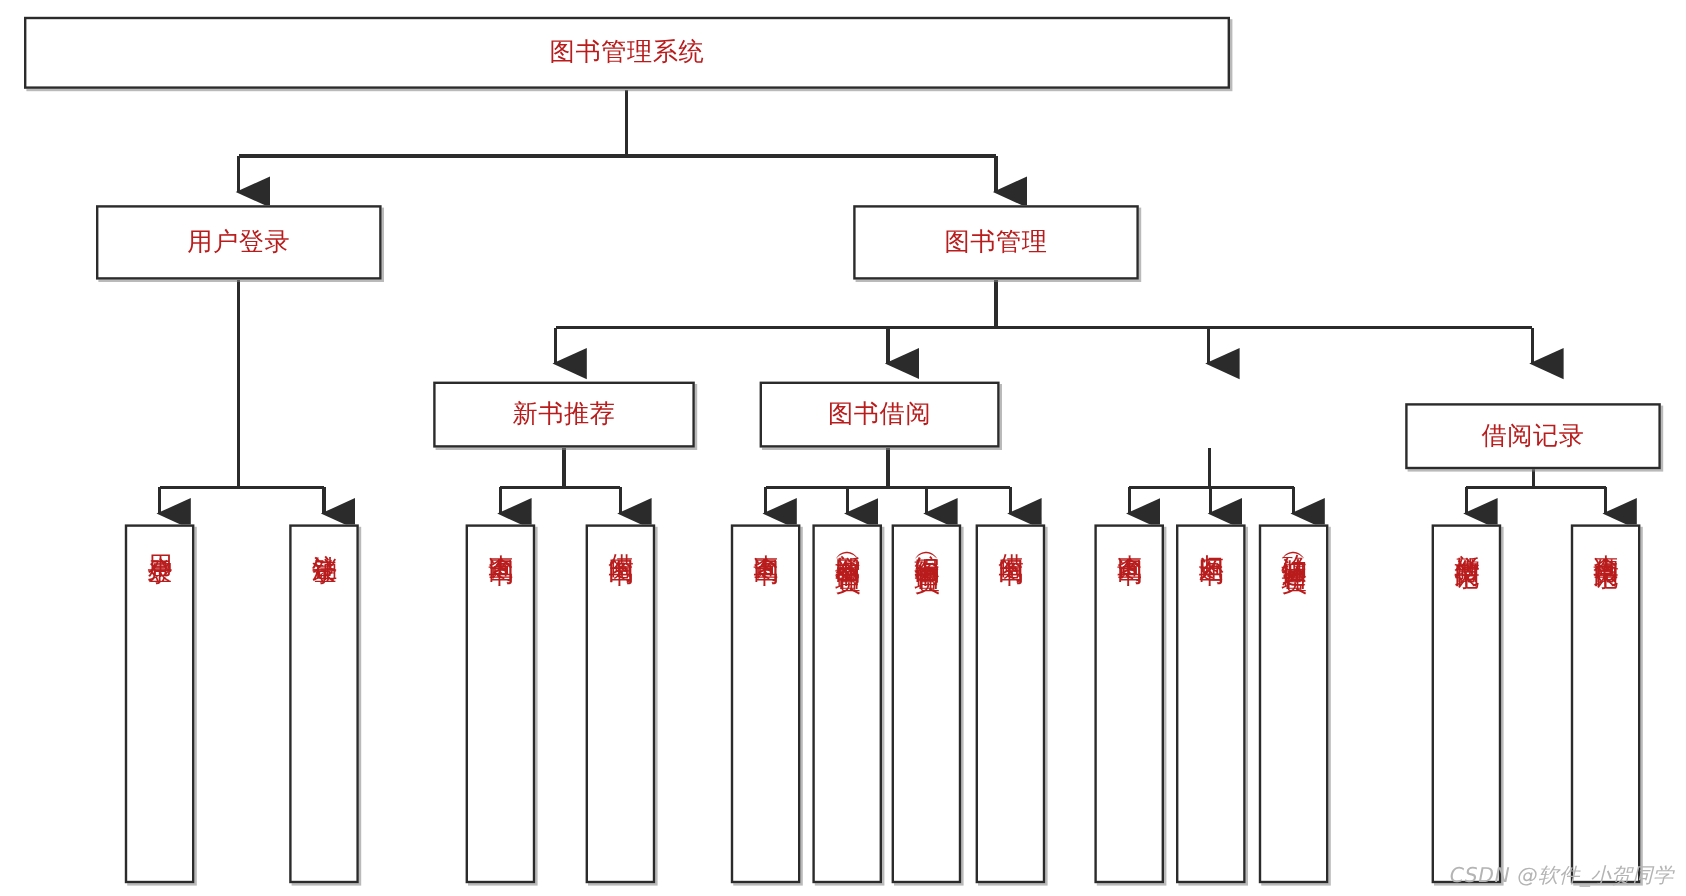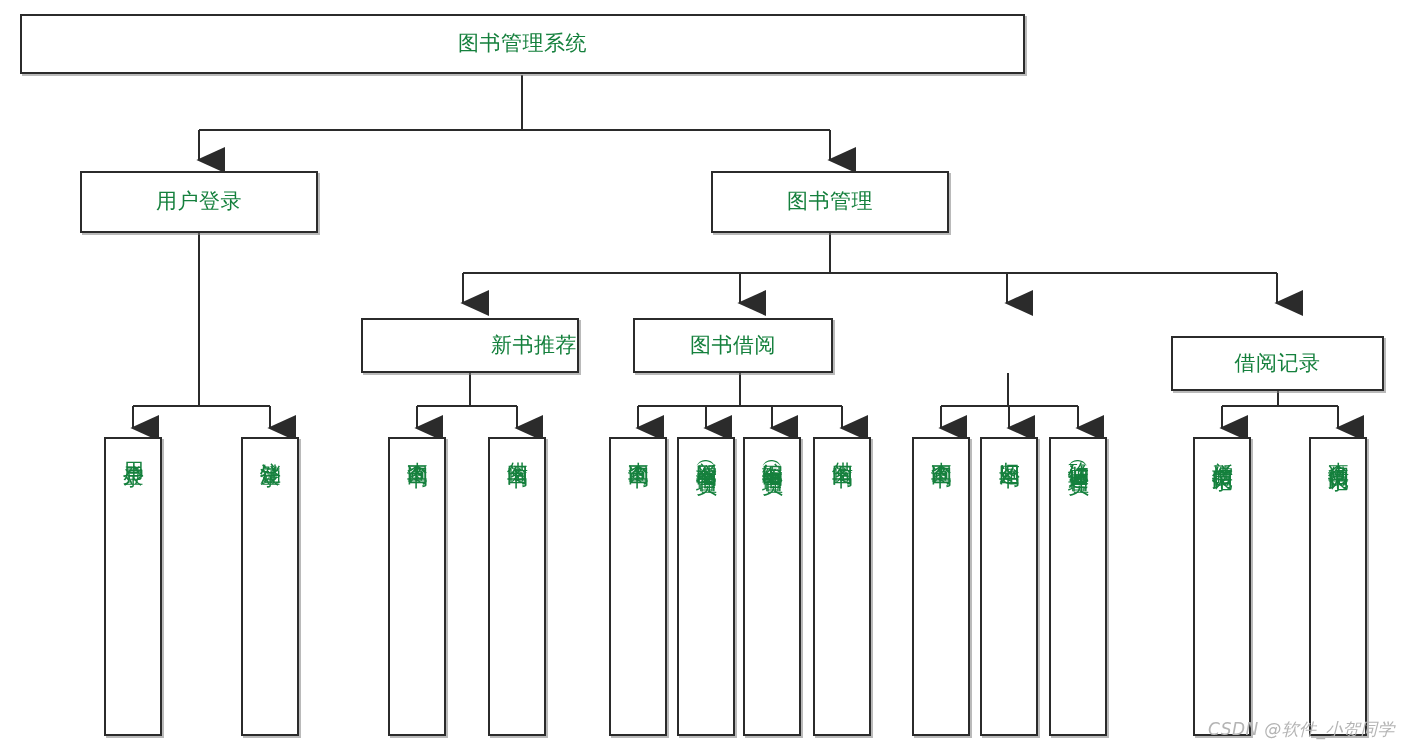--- a/index.html
+++ b/index.html
@@ -28,21 +28,21 @@
   }
   .node {
     position: absolute;
     box-sizing: border-box;
     background: #ffffff;
     border: 2px solid #2b2b2b;
     box-shadow: 2px 2px 0 rgba(130,130,130,0.55);
     display: flex;
     align-items: center;
     justify-content: center;
-    color: #15803d;
+    color: #b91c1c;
     z-index: 3;
   }
   .node .label {
     display: block;
     text-align: center;
     line-height: 1.12;
     letter-spacing: 0.5px;
     white-space: pre-wrap;
   }
   .node.horiz .label {
@@ -136,21 +136,21 @@
   </div>
 
   <div class="node horiz" style="left:80px; top:171px; width:238px; height:62px;">
     <span class="label">用户登录</span>
   </div>
 
   <div class="node horiz" style="left:711px; top:171px; width:238px; height:62px;">
     <span class="label">图书管理</span>
   </div>
 
-  <div class="node horiz" style="left:361px; top:318px; width:218px; height:55px;justify-content:flex-end;">
+  <div class="node horiz" style="left:361px; top:318px; width:218px; height:55px;">
     <span class="label">新书推荐</span>
   </div>
 
   <div class="node horiz" style="left:633px; top:318px; width:200px; height:55px;">
     <span class="label">图书借阅</span>
   </div>
 
 
   <div class="node horiz" style="left:1171px; top:336px; width:213px; height:55px;">
     <span class="label">借阅记录</span>

